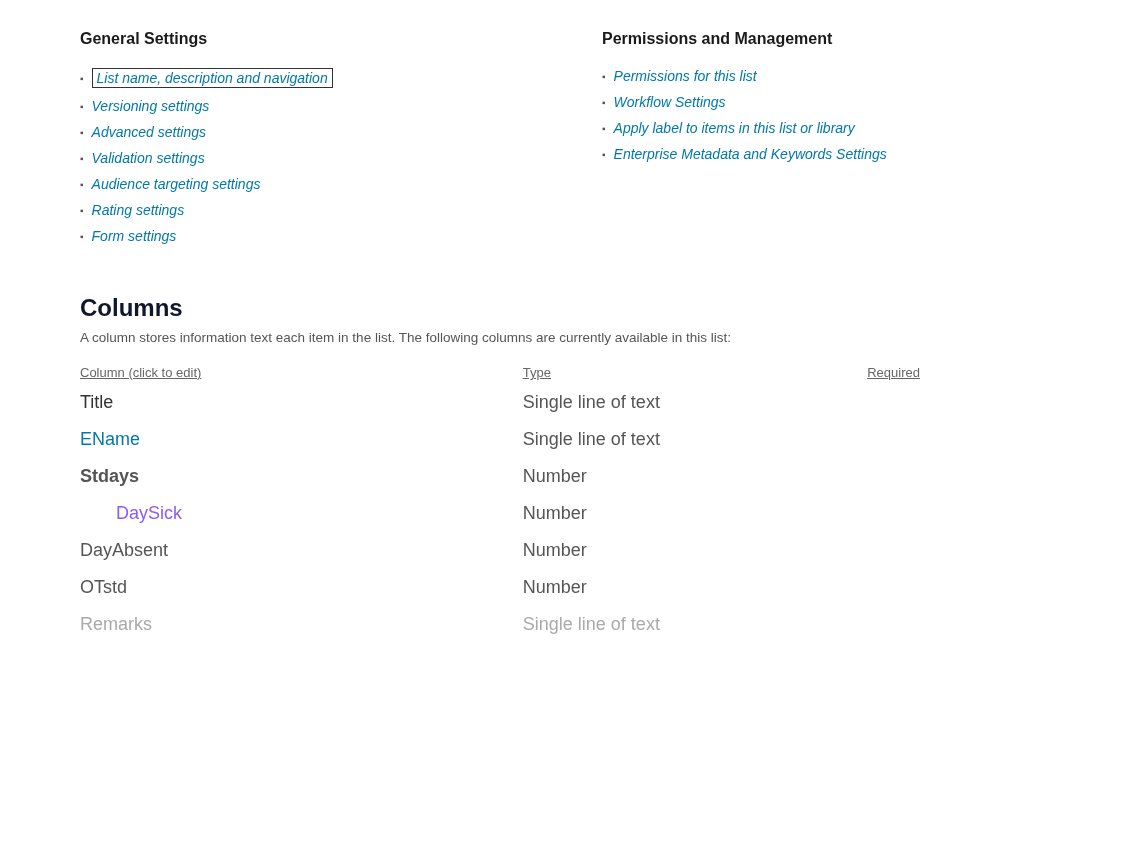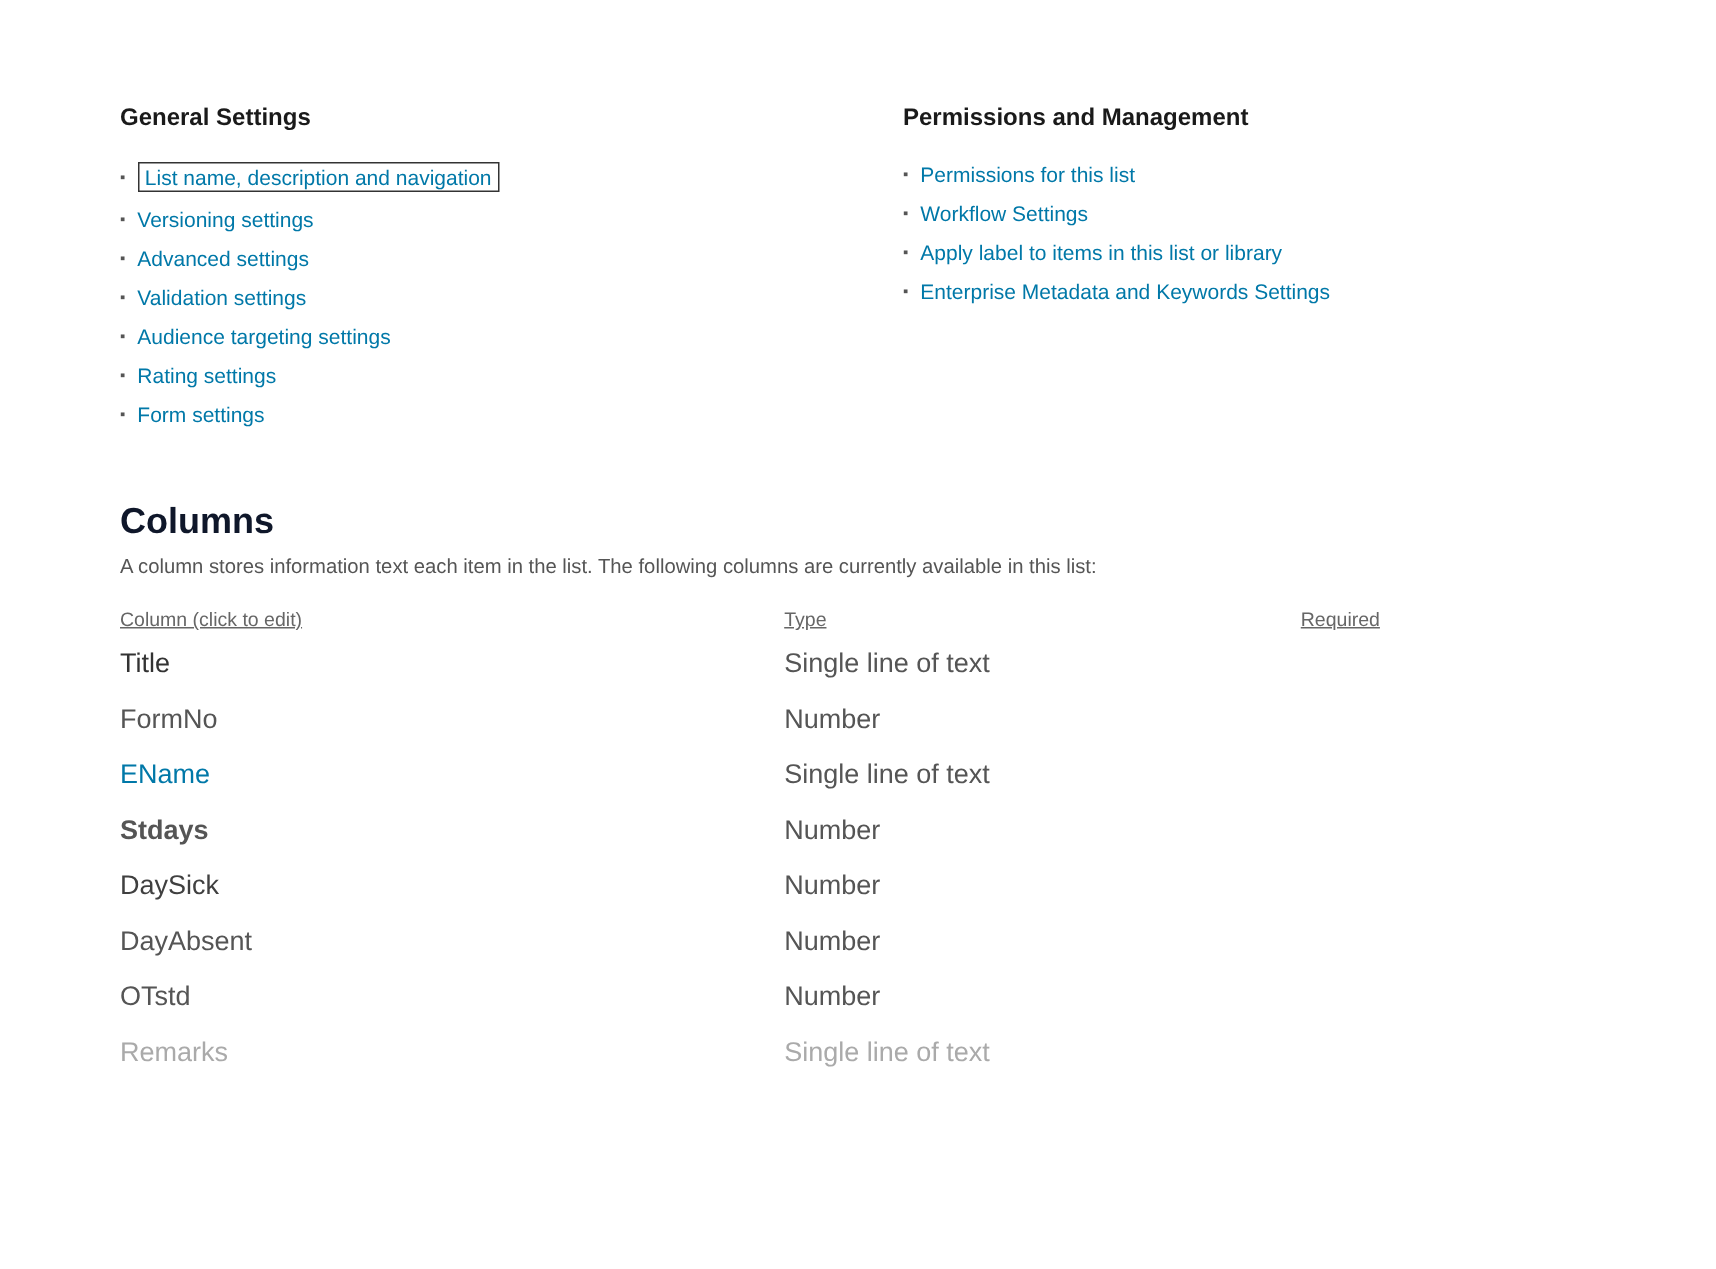--- a/index.html
+++ b/index.html
@@ -12,21 +12,20 @@
       font-family: 'Segoe UI', Tahoma, Geneva, Verdana, sans-serif;
       background: #ffffff;
       color: #333333;
       font-size: 14px;
       padding: 30px 80px;
     }
 
     .main-container {
       display: flex;
       gap: 60px;
-      margin-top: 40px;
     }
 
     .left-column {
       flex: 1;
     }
 
     .right-column {
       flex: 1;
     }
 
@@ -40,20 +39,21 @@
     .settings-list {
       list-style: none;
       padding: 0;
     }
 
     .settings-list li {
       margin-bottom: 10px;
       display: flex;
       align-items: center;
       gap: 8px;
+      font-style: italic;
     }
 
     .settings-list li::before {
       content: '▪';
       color: #555;
       font-size: 10px;
       flex-shrink: 0;
     }
 
     .settings-list a {
@@ -199,36 +199,31 @@
       </tr>
     </thead>
     <tbody>
 
     <tr>
           <td class="col-name"><a href="#" style="color: rgb(51, 51, 51);">Title</a></td>
           <td class="col-type"><span style="color: rgb(85, 85, 85);">Single line of text</span></td>
           <td class="col-required"></td>
         </tr>
         <tr>
-          <td class="col-name"><span style="color: rgb(85, 85, 85);">FormNo</span></td>
-          <td class="col-type"><span style="color: rgb(85, 85, 85);">Number</span></td>
-          <td class="col-required"></td>
-        </tr>
-        <tr>
           <td class="col-name"><a href="#" style="color: rgb(0, 120, 168);">EName</a></td>
           <td class="col-type"><span style="color: rgb(85, 85, 85);">Single line of text</span></td>
           <td class="col-required"></td>
         </tr>
         <tr>
           <td class="col-name"><span style="color: rgb(85, 85, 85); font-weight: bold;">Stdays</span></td>
           <td class="col-type"><span style="color: rgb(85, 85, 85);">Number</span></td>
           <td class="col-required"></td>
         </tr>
         <tr>
-          <td class="col-name"><span style="color: #404040;">DaySick</span></td>
+          <td class="col-name"><span style="color: #8b5cf6; margin-left: 36px;">DaySick</span></td>
           <td class="col-type"><span style="color: rgb(85, 85, 85);">Number</span></td>
           <td class="col-required"></td>
         </tr>
         <tr>
           <td class="col-name"><span style="color: rgb(85, 85, 85);">DayAbsent</span></td>
           <td class="col-type"><span style="color: rgb(85, 85, 85);">Number</span></td>
           <td class="col-required"></td>
         </tr>
         <tr>
           <td class="col-name"><span style="color: rgb(85, 85, 85);">OTstd</span></td>

